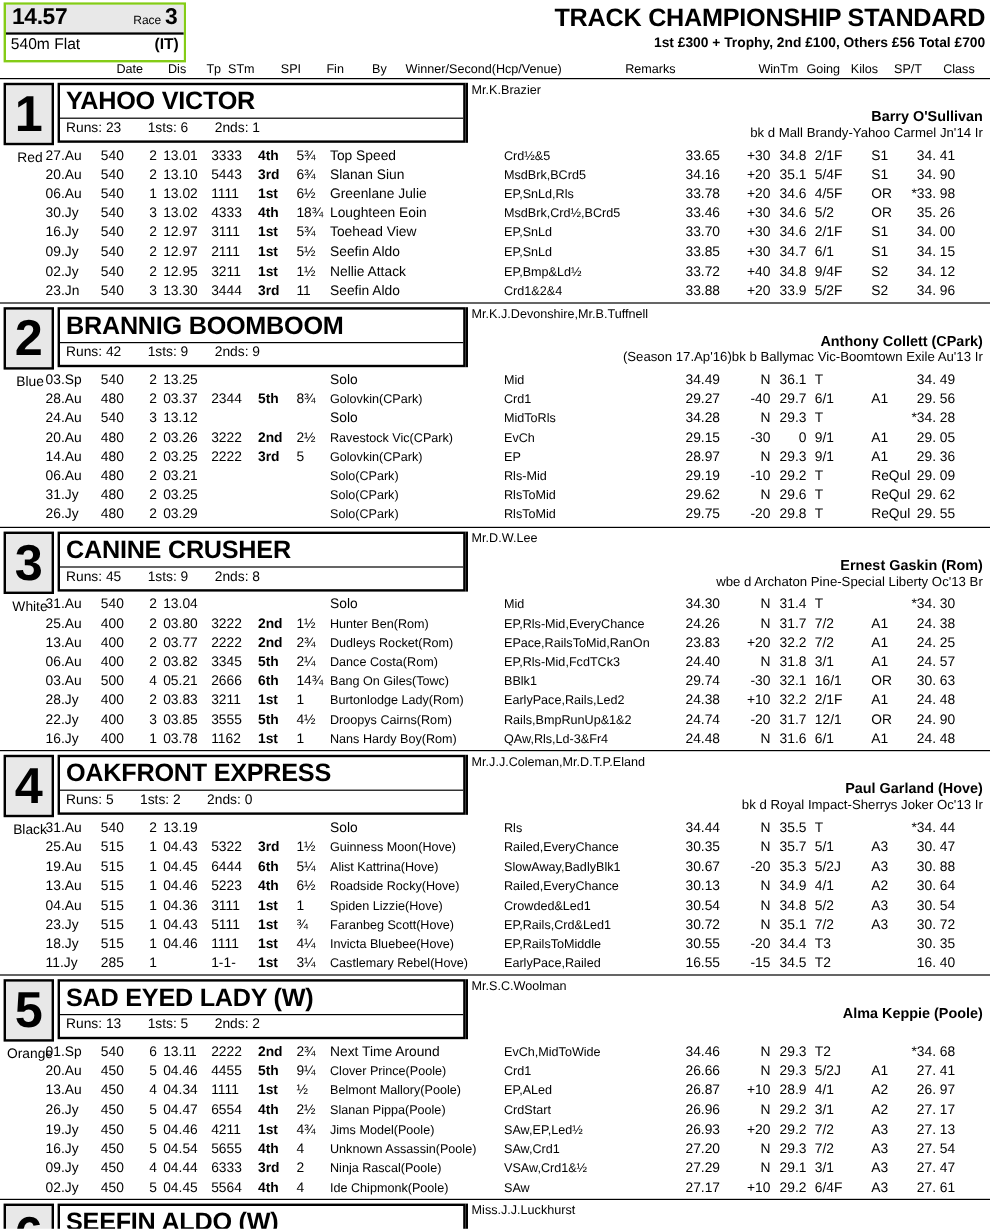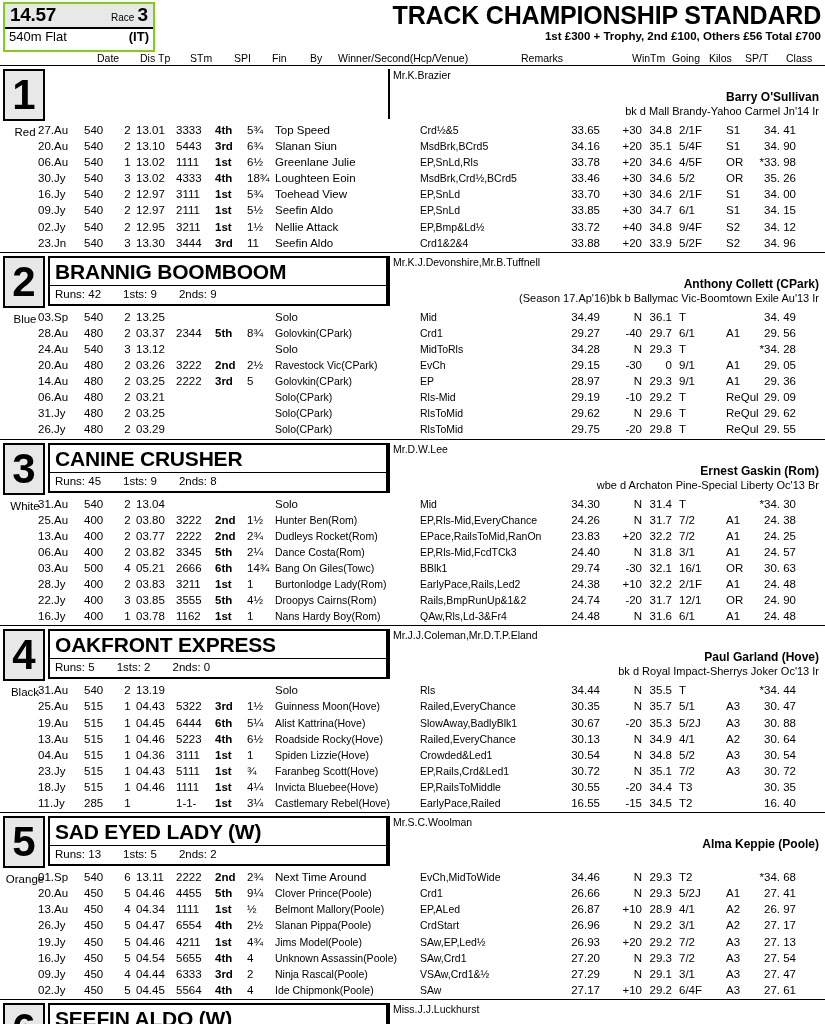--- a/index.html
+++ b/index.html
@@ -26,21 +26,21 @@
   .race-lbl{font-size:10px;margin-left:auto;margin-right:3px;}
   .race-num{font-size:19px;font-weight:bold;}
   .race-bot{
     display:flex;align-items:baseline;justify-content:space-between;
     height:21px;padding:0 4px;box-sizing:border-box;background:#fff;
   }
   .race-dist{font-size:13px;}
   .race-going{font-size:13px;font-weight:bold;}
 
   .title-wrap{position:absolute;left:330px;right:4px;top:2px;text-align:right;}
-  .title-main{font-size:25px;font-weight:bold;line-height:27px;letter-spacing:-.2px;}
+  .title-main{font-size:21px;font-weight:bold;line-height:27px;letter-spacing:-.2px;}
   .title-sub{font-size:11.5px;font-weight:bold;line-height:14px;}
 
   
   .colhead{
     position:relative;height:13px;font-size:10.5px;
     border-bottom:1.5px solid #000;
   }
   .colhead span{position:absolute;top:0;white-space:nowrap;}
 
   
@@ -119,41 +119,49 @@
     </div>
     <div class="title-wrap">
       <div class="title-main">TRACK CHAMPIONSHIP STANDARD</div>
       <div class="title-sub">1st £300 + Trophy, 2nd £100, Others £56 Total £700</div>
     </div>
   </div>
 
   <div class="colhead">
     <span style="left:97px">Date</span>
     <span style="left:140px">Dis</span>
-    <span style="left:158px">Tp</span>
+    <span style="left:172px">Tp</span>
     <span style="left:190px">STm</span>
     <span style="left:234px">SPI</span>
     <span style="left:272px">Fin</span>
     <span style="left:310px">By</span>
     <span style="left:338px">Winner/Second(Hcp/Venue)</span>
     <span style="left:521px">Remarks</span>
     <span style="left:632px">WinTm</span>
     <span style="left:672px">Going</span>
     <span style="left:709px">Kilos</span>
     <span style="left:745px">SP/T</span>
     <span style="left:786px">Class</span>
   </div>
   <div class="colhead" style="height:0;border:0;position:relative;">
     <span style="position:absolute;top:-13px;left:786px;font-size:10.5px;"></span>
   </div>
 
   <div id="dogs-container">
       <div class="dog" style="height: 186.8px;">
         <div class="trap">1</div>
         <div class="trapcolor">Red</div>
+        <div class="namebox">
+          <div class="dogname">YAHOO VICTOR</div>
+          <div class="statrow">
+            <span>Runs: 23</span>
+            <span>1sts: 6</span>
+            <span>2nds: 1</span>
+          </div>
+        </div>
         <div class="ownerbox">
           <div class="owner">Mr.K.Brazier</div>
           <div class="trainer">Barry O'Sullivan</div>
           <div class="breeding">bk d Mall Brandy-Yahoo Carmel Jn'14 Ir</div>
         </div>
         <div class="forms">
           <div class="frow">
             <span class="c-date">27.Au</span>
             <span class="c-dis">540</span>
             <span class="c-tp">2</span>

